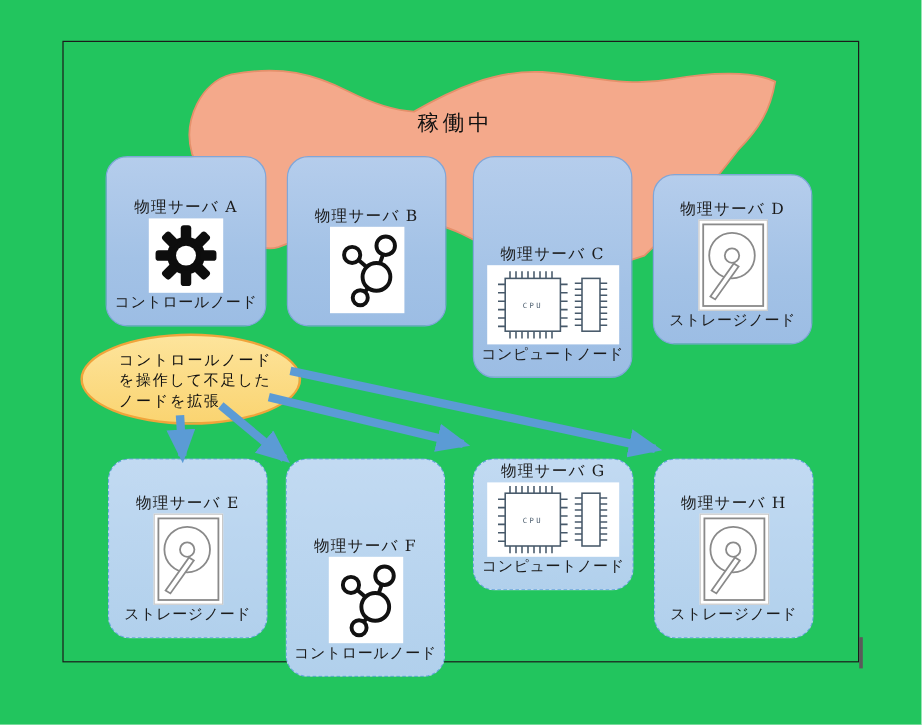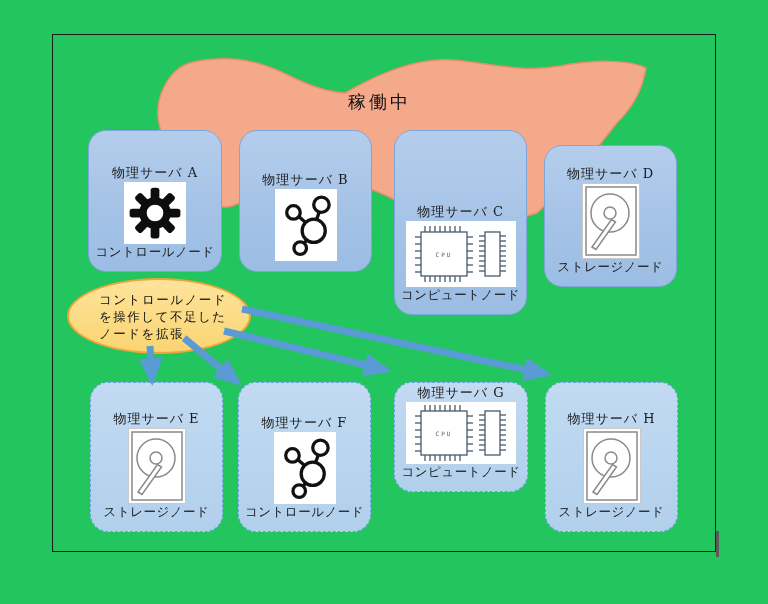--- a/index.html
+++ b/index.html
@@ -170,21 +170,21 @@
       <svg width="54" height="72" viewBox="0 0 54 72" fill="none" stroke="#8a8a8a" stroke-width="1.5">
         <rect x="2" y="2" width="50" height="68" fill="#ffffff"></rect>
         <circle cx="26" cy="28" r="19"></circle>
         <circle cx="26" cy="28" r="6"></circle>
         <polygon points="8,62 12,64.5 31.5,37 27.5,34.5" fill="#ffffff"></polygon>
       </svg>
     </div>
     <div class="box-label">ストレージノード</div>
   </div>
 
-  <div class="box dashed" style="left:238px;top:382px;width:133px;height:150px;">
+  <div class="box dashed" style="left:238px;top:382px;width:133px;height:182px;">
     <div class="box-title">物理サーバ F</div>
     <div class="plate mol">
       <svg width="54" height="64" viewBox="0 0 56 66" fill="none" stroke="#111111" stroke-width="3.4">
         <line x1="19" y1="23" x2="34" y2="36"></line>
         <line x1="43" y1="16" x2="38" y2="30"></line>
         <line x1="25" y1="53" x2="32" y2="45"></line>
         <circle cx="36" cy="39" r="12" fill="#ffffff"></circle>
         <circle cx="15" cy="20" r="7" fill="#ffffff"></circle>
         <circle cx="44" cy="12" r="8" fill="#ffffff"></circle>
         <circle cx="22" cy="57" r="6.5" fill="#ffffff"></circle>

